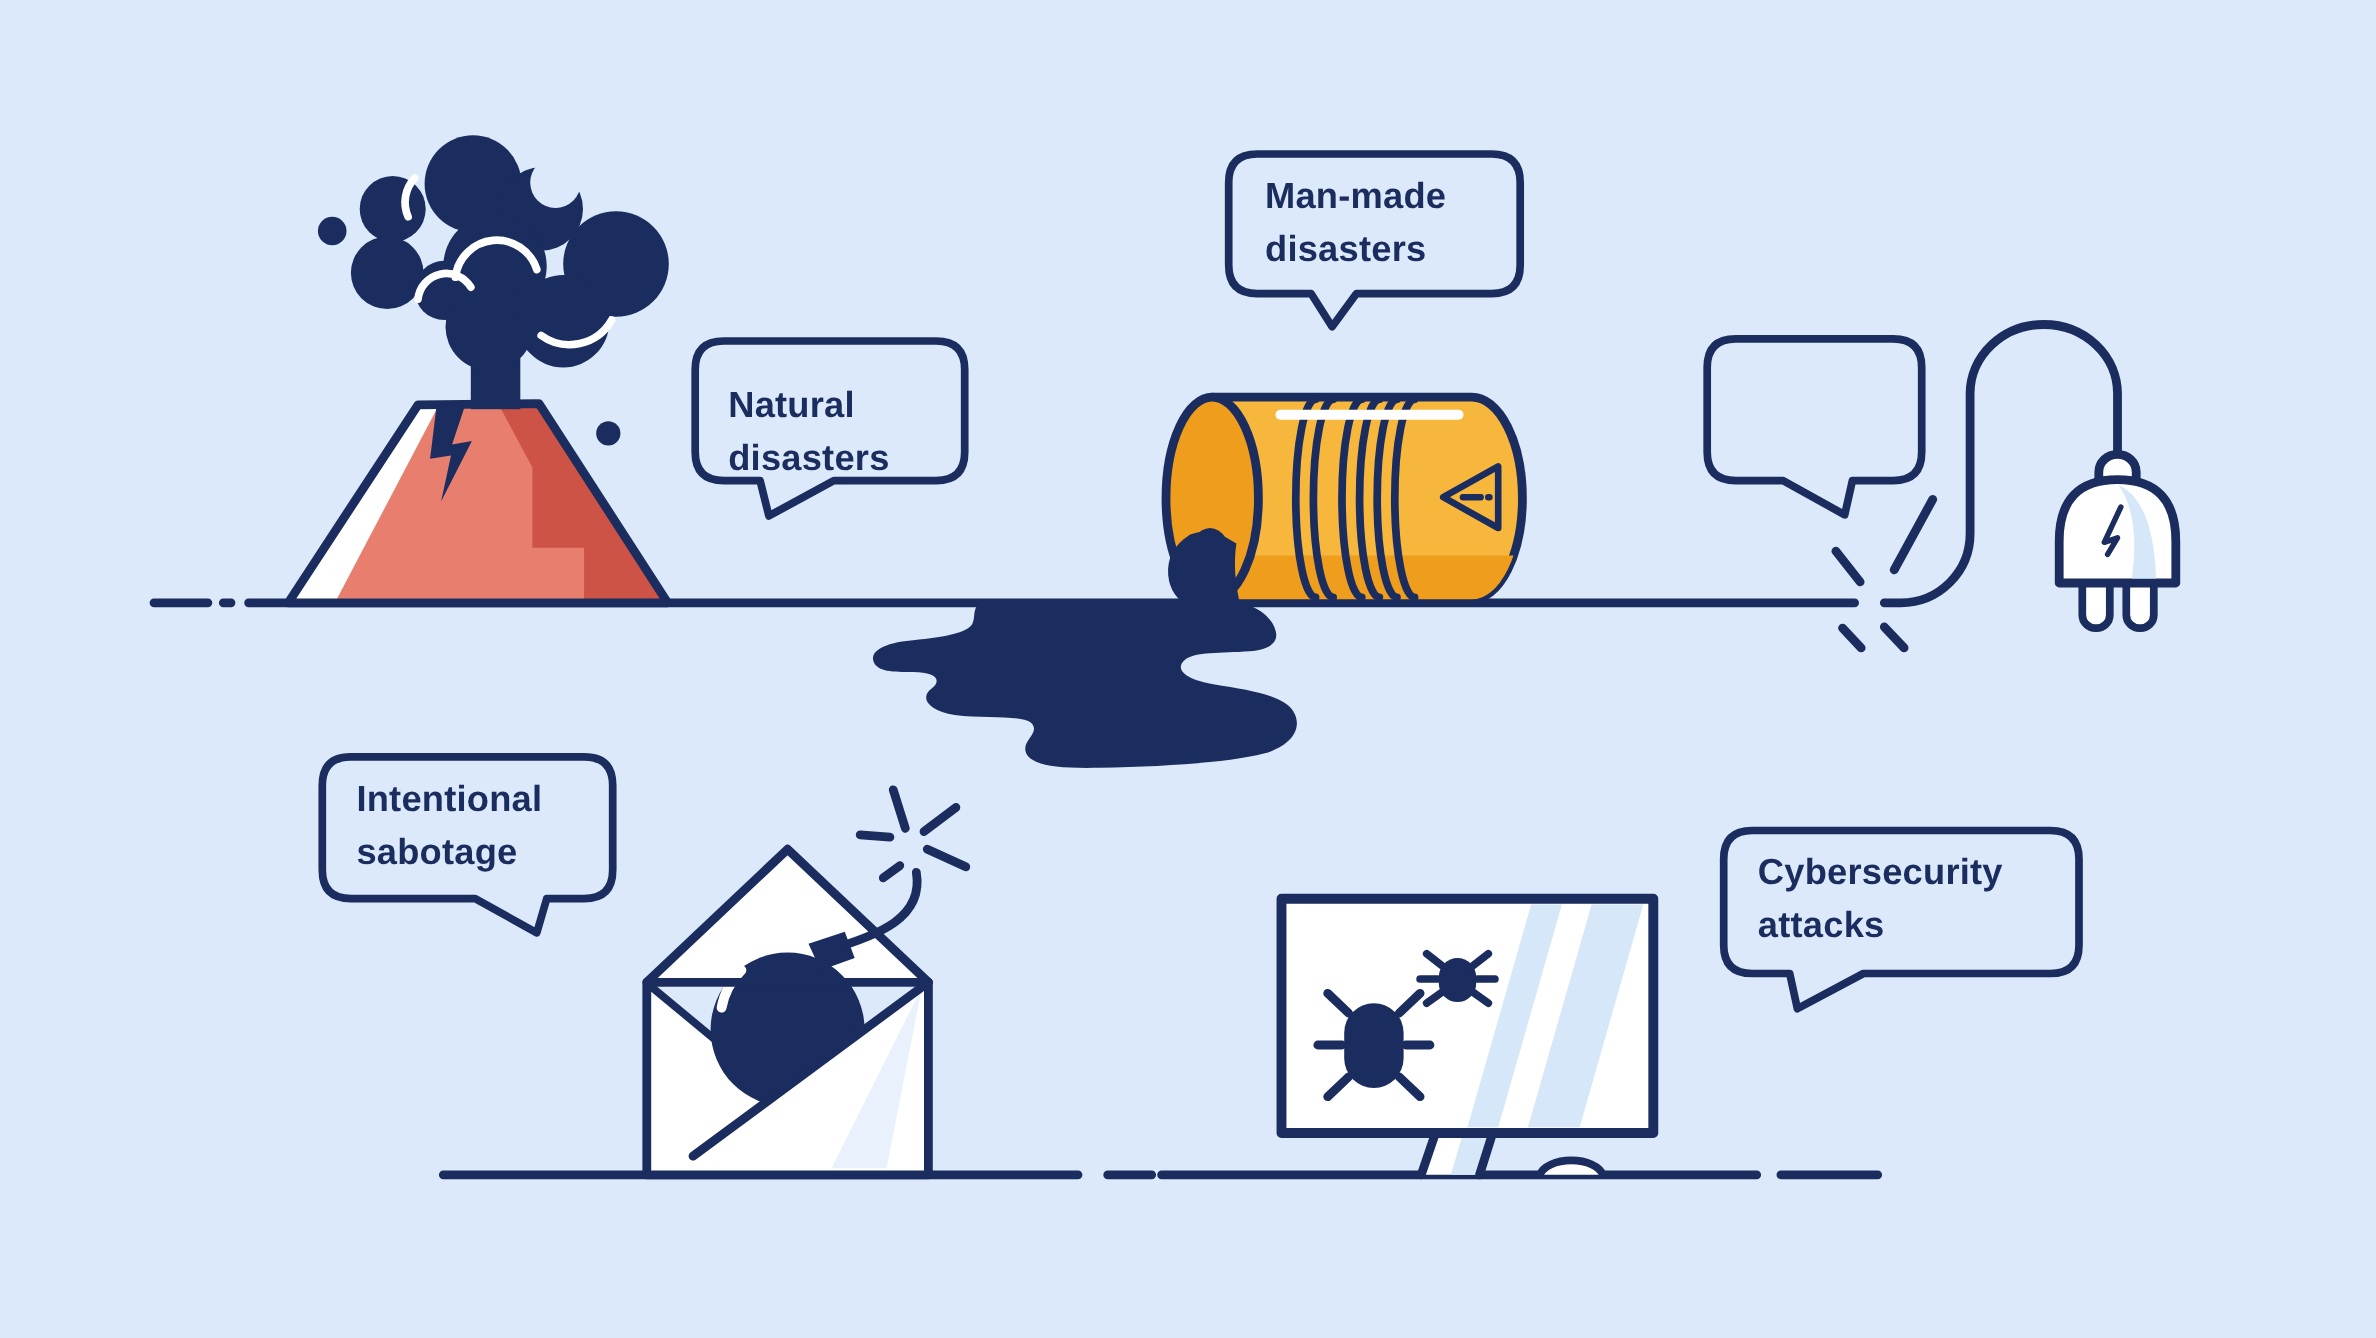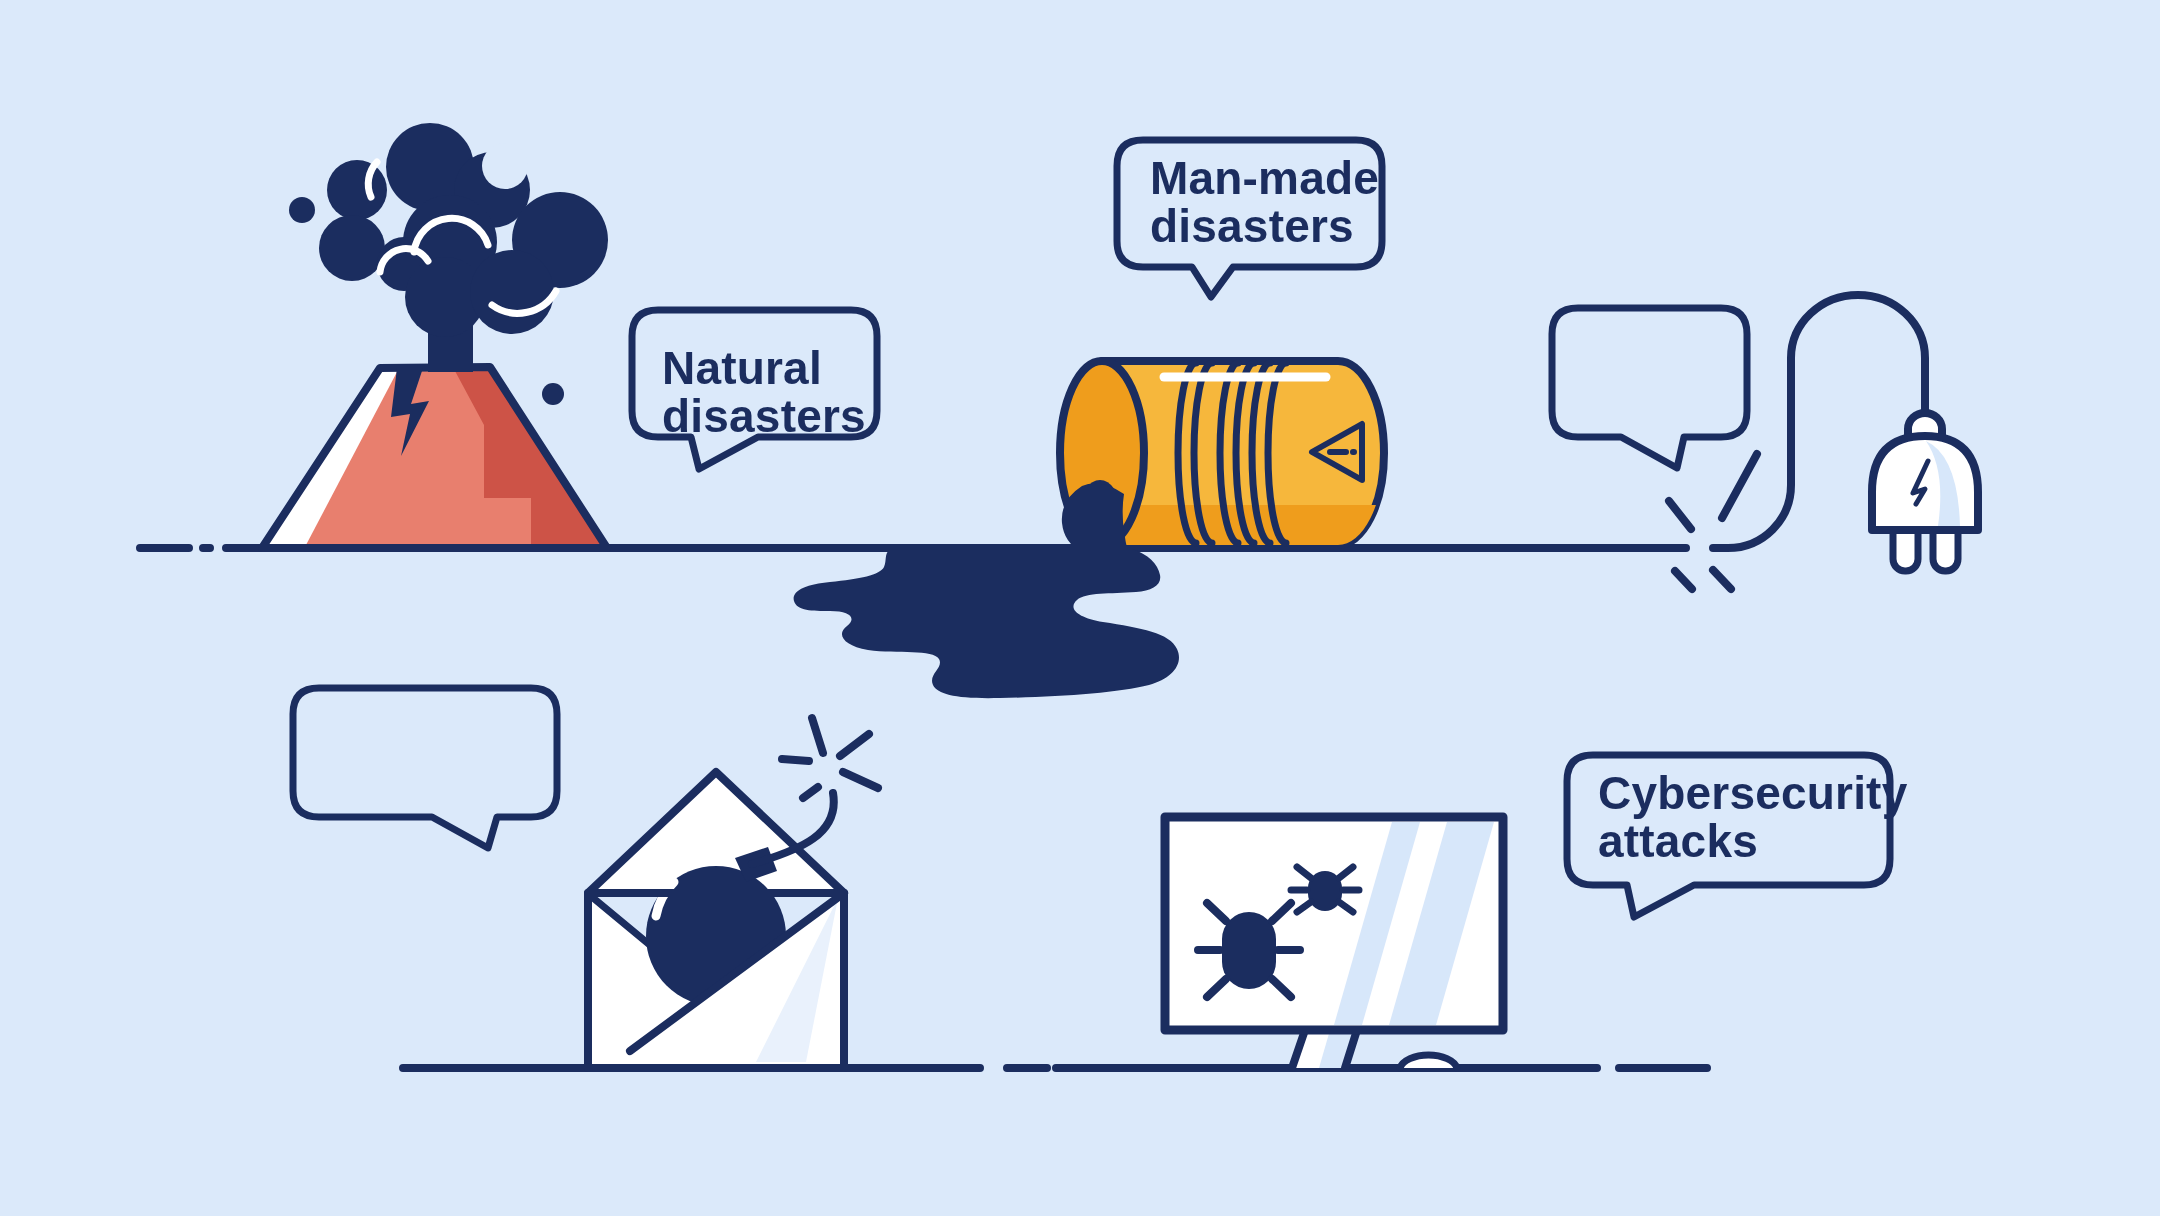--- a/index.html
+++ b/index.html
@@ -12,21 +12,21 @@
   .stage svg{position:absolute;left:0;top:0;}
   svg *{stroke-linecap:round;stroke-linejoin:round;}
   .f-navy{fill:var(--navy);} .f-white{fill:var(--white);} .f-bg{fill:var(--background);}
   .f-salmon{fill:var(--salmon);} .f-red{fill:var(--dark-red);}
   .f-yellow{fill:var(--barrel-yellow);} .f-orange{fill:var(--barrel-orange);}
   .f-glass{fill:var(--reflection-blue);} .f-wedge{fill:var(--wedge-blue);}
   .nf{fill:none;}
   .s-navy{stroke:var(--navy);} .s-white{stroke:var(--white);}
   .bubble-label{
     position:absolute; font-family:"Liberation Sans",sans-serif; font-weight:700;
-    font-size:46px; line-height:48px; color:var(--navy); white-space:pre-line;
+    font-size:33px; line-height:48px; color:var(--navy); white-space:pre-line;
     letter-spacing:0.2px; pointer-events:none;
   }
   #lbl-natural{left:662px;top:344px;width:220px;}
   #lbl-manmade{left:1150px;top:154px;width:240px;}
   #lbl-utility{left:1583px;top:322px;width:175px;}
   #lbl-sabotage{left:324px;top:702px;width:240px;}
   #lbl-cyber{left:1598px;top:769px;width:305px;}
 </style>
 </head>
 <body>
@@ -160,15 +160,17 @@
     <path class="f-bg s-navy" stroke-width="7" d="M1143 140 H1356 Q1382 140 1382 166 V241 Q1382 267 1356 267 H1233 L1211 297 L1192 267 H1143 Q1117 267 1117 241 V166 Q1117 140 1143 140 Z"></path>
     <path class="f-bg s-navy" stroke-width="7" d="M1578 308 H1721 Q1747 308 1747 334 V411 Q1747 437 1721 437 H1684 L1677 468 L1621 437 H1578 Q1552 437 1552 411 V334 Q1552 308 1578 308 Z"></path>
     <path class="f-bg s-navy" stroke-width="7" d="M319 688 H531 Q557 688 557 714 V791 Q557 817 531 817 H497 L488 848 L432 817 H319 Q293 817 293 791 V714 Q293 688 319 688 Z"></path>
     <path class="f-bg s-navy" stroke-width="7" d="M1593 755 H1864 Q1890 755 1890 781 V859 Q1890 885 1864 885 H1694 L1634 917 L1627 885 H1593 Q1567 885 1567 859 V781 Q1567 755 1593 755 Z"></path>
   </svg>
 
   <div class="bubble-label" id="lbl-natural">Natural
 disasters</div>
   <div class="bubble-label" id="lbl-manmade">Man-made
 disasters</div>
+  <div class="bubble-label" id="lbl-sabotage">Intentional
+sabotage</div>
   <div class="bubble-label" id="lbl-cyber">Cybersecurity
 attacks</div>
 </div>
 
 </body></html>

